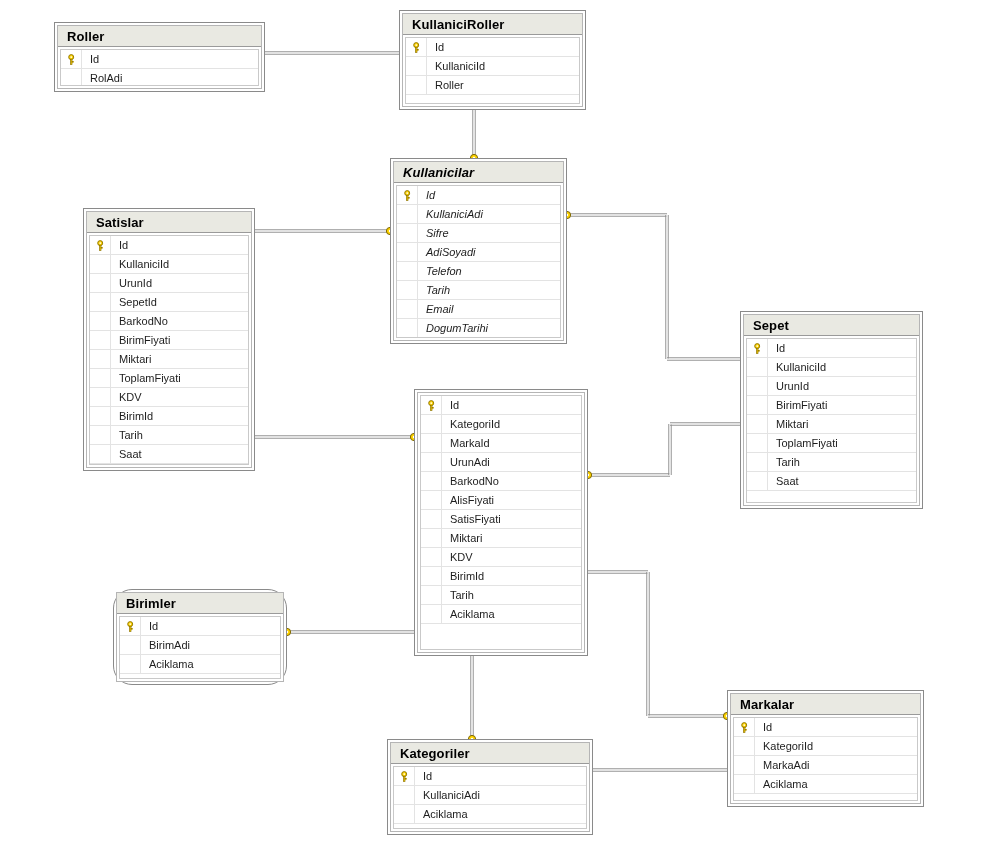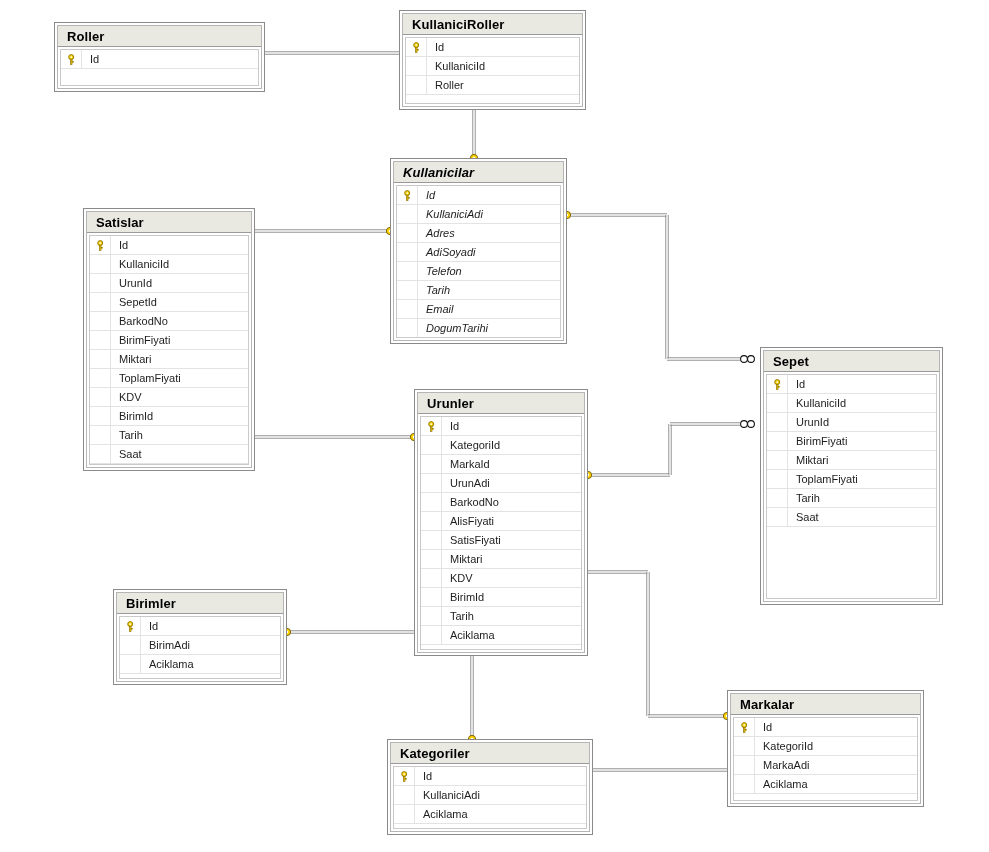--- a/index.html
+++ b/index.html
@@ -212,20 +212,24 @@
             <div class="field-gutter">
               <svg width="11" height="11" viewBox="0 0 11 11" class="key-ico">
                 <circle cx="5.2" cy="3.1" r="2.5" fill="#ffd400" stroke="#8a7000" stroke-width="0.9"></circle>
                 <circle cx="5.2" cy="3.1" r="0.85" fill="#ffffff"></circle>
                 <rect x="4.5" y="5.2" width="1.5" height="5.2" fill="#ffd400" stroke="#8a7000" stroke-width="0.7"></rect>
                 <rect x="6.0" y="7.2" width="1.7" height="1.2" fill="#ffd400" stroke="#8a7000" stroke-width="0.5"></rect>
               </svg>
             </div>
             <div class="field-name">Id</div>
           </div>
+          <div class="field">
+            <div class="field-gutter"></div>
+            <div class="field-name">RolAdi</div>
+          </div>
           <div class="filler"></div>
         </div>
       </div>
     </div>
     <div class="entity" style="left: 399px; top: 10px; width: 187px; height: 100px;">
       <div class="entity-inner">
         <div class="ent-title">KullaniciRoller</div>
         <div class="ent-body">
           <div class="field">
             <div class="field-gutter">
@@ -264,21 +268,21 @@
               </svg>
             </div>
             <div class="field-name">Id</div>
           </div>
           <div class="field">
             <div class="field-gutter"></div>
             <div class="field-name">KullaniciAdi</div>
           </div>
           <div class="field">
             <div class="field-gutter"></div>
-            <div class="field-name">Adres</div>
+            <div class="field-name">Sifre</div>
           </div>
           <div class="field">
             <div class="field-gutter"></div>
             <div class="field-name">AdiSoyadi</div>
           </div>
           <div class="field">
             <div class="field-gutter"></div>
             <div class="field-name">Telefon</div>
           </div>
           <div class="field">
@@ -353,21 +357,21 @@
             <div class="field-name">Tarih</div>
           </div>
           <div class="field">
             <div class="field-gutter"></div>
             <div class="field-name">Saat</div>
           </div>
           <div class="filler"></div>
         </div>
       </div>
     </div>
-    <div class="entity" style="left: 760px; top: 311px; width: 183px; height: 258px; margin-top: 36px;">
+    <div class="entity" style="left: 740px; top: 311px; width: 183px; height: 198px;">
       <div class="entity-inner">
         <div class="ent-title">Sepet</div>
         <div class="ent-body">
           <div class="field">
             <div class="field-gutter">
               <svg width="11" height="11" viewBox="0 0 11 11" class="key-ico">
                 <circle cx="5.2" cy="3.1" r="2.5" fill="#ffd400" stroke="#8a7000" stroke-width="0.9"></circle>
                 <circle cx="5.2" cy="3.1" r="0.85" fill="#ffffff"></circle>
                 <rect x="4.5" y="5.2" width="1.5" height="5.2" fill="#ffd400" stroke="#8a7000" stroke-width="0.7"></rect>
                 <rect x="6.0" y="7.2" width="1.7" height="1.2" fill="#ffd400" stroke="#8a7000" stroke-width="0.5"></rect>
@@ -402,21 +406,20 @@
           <div class="field">
             <div class="field-gutter"></div>
             <div class="field-name">Saat</div>
           </div>
           <div class="filler"></div>
         </div>
       </div>
     </div>
     <div class="entity" style="left: 414px; top: 389px; width: 174px; height: 267px;">
       <div class="entity-inner">
-        <div class="ent-title">Urunler</div>
         <div class="ent-body">
           <div class="field">
             <div class="field-gutter">
               <svg width="11" height="11" viewBox="0 0 11 11" class="key-ico">
                 <circle cx="5.2" cy="3.1" r="2.5" fill="#ffd400" stroke="#8a7000" stroke-width="0.9"></circle>
                 <circle cx="5.2" cy="3.1" r="0.85" fill="#ffffff"></circle>
                 <rect x="4.5" y="5.2" width="1.5" height="5.2" fill="#ffd400" stroke="#8a7000" stroke-width="0.7"></rect>
                 <rect x="6.0" y="7.2" width="1.7" height="1.2" fill="#ffd400" stroke="#8a7000" stroke-width="0.5"></rect>
               </svg>
             </div>
@@ -463,21 +466,21 @@
             <div class="field-name">Tarih</div>
           </div>
           <div class="field">
             <div class="field-gutter"></div>
             <div class="field-name">Aciklama</div>
           </div>
           <div class="filler"></div>
         </div>
       </div>
     </div>
-    <div class="entity" style="left: 113px; top: 589px; width: 174px; height: 96px;">
+    <div class="entity" style="left: 113px; top: 589px; width: 174px; height: 96px; border-radius: 19px;">
       <div class="entity-inner">
         <div class="ent-title">Birimler</div>
         <div class="ent-body">
           <div class="field">
             <div class="field-gutter">
               <svg width="11" height="11" viewBox="0 0 11 11" class="key-ico">
                 <circle cx="5.2" cy="3.1" r="2.5" fill="#ffd400" stroke="#8a7000" stroke-width="0.9"></circle>
                 <circle cx="5.2" cy="3.1" r="0.85" fill="#ffffff"></circle>
                 <rect x="4.5" y="5.2" width="1.5" height="5.2" fill="#ffd400" stroke="#8a7000" stroke-width="0.7"></rect>
                 <rect x="6.0" y="7.2" width="1.7" height="1.2" fill="#ffd400" stroke="#8a7000" stroke-width="0.5"></rect>

